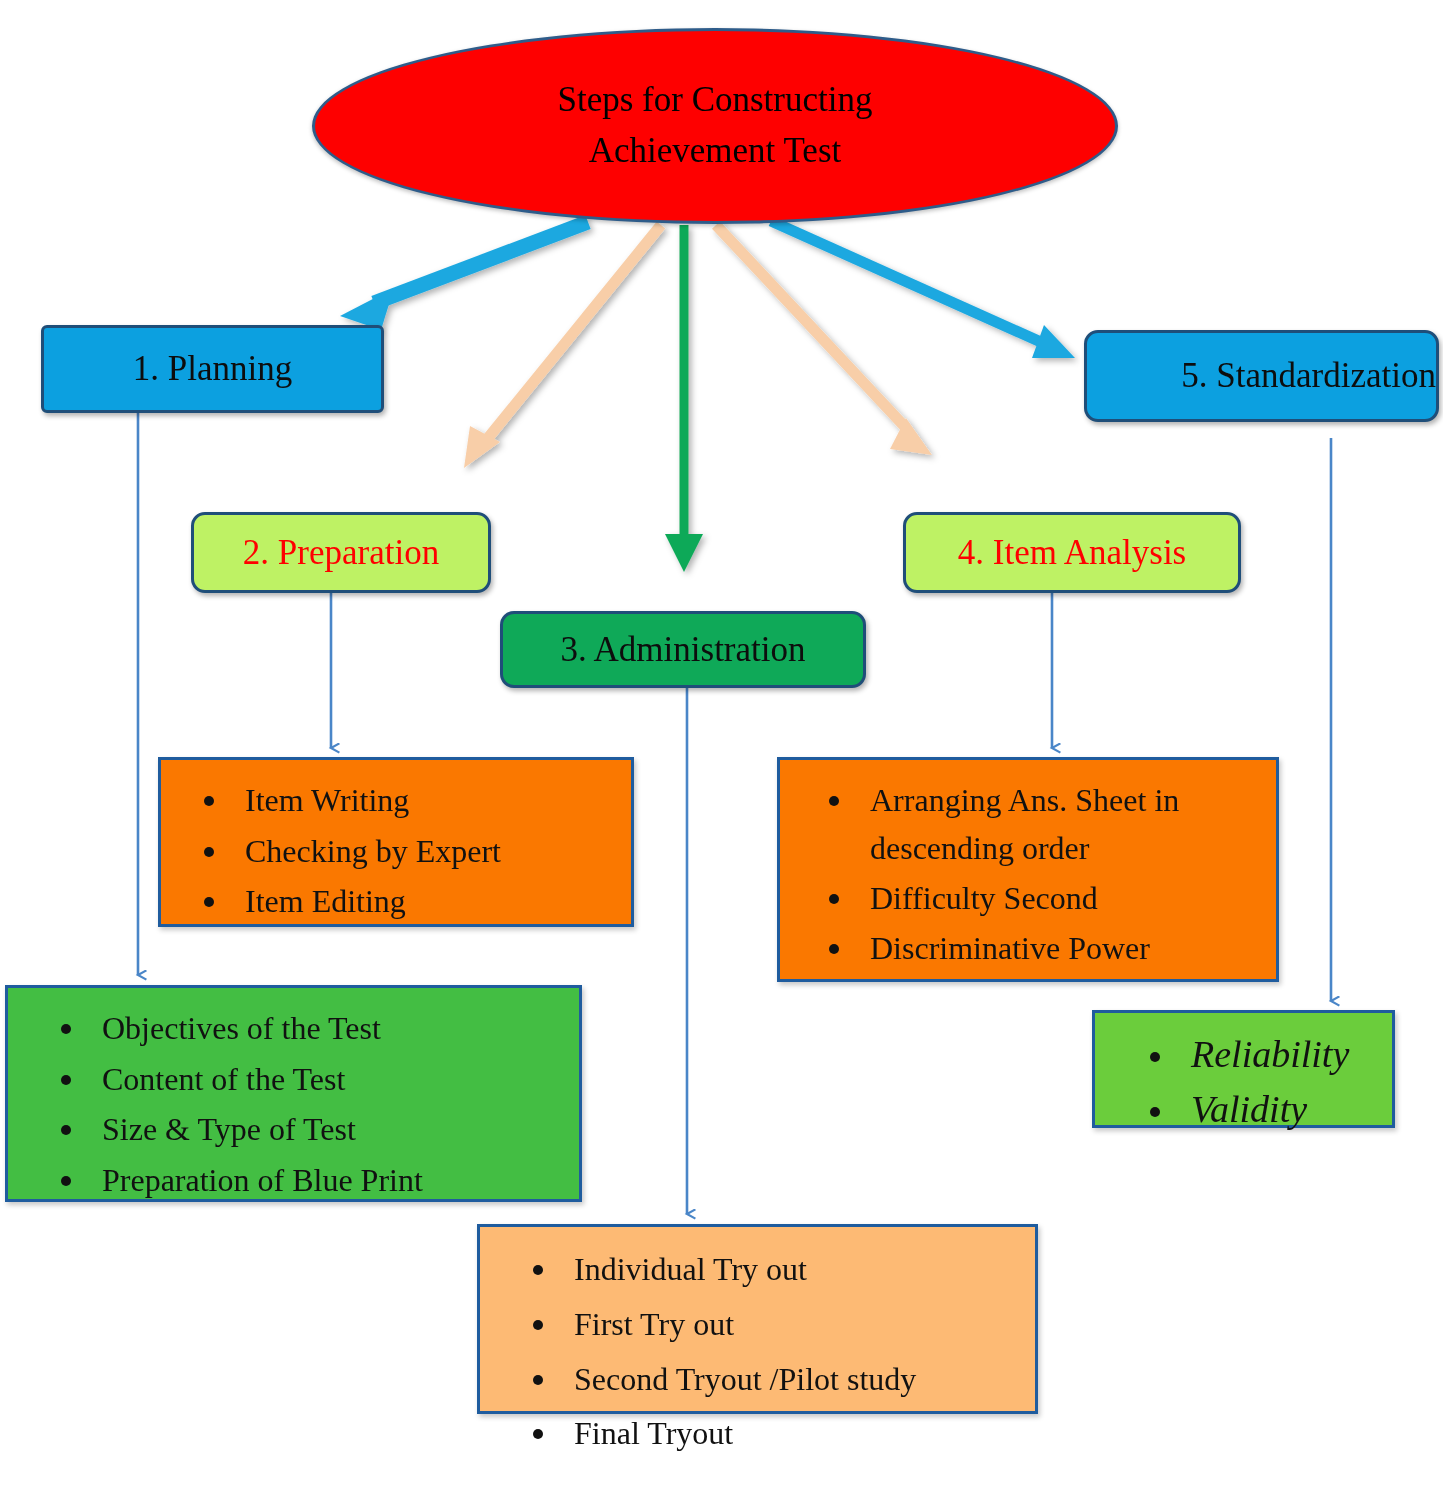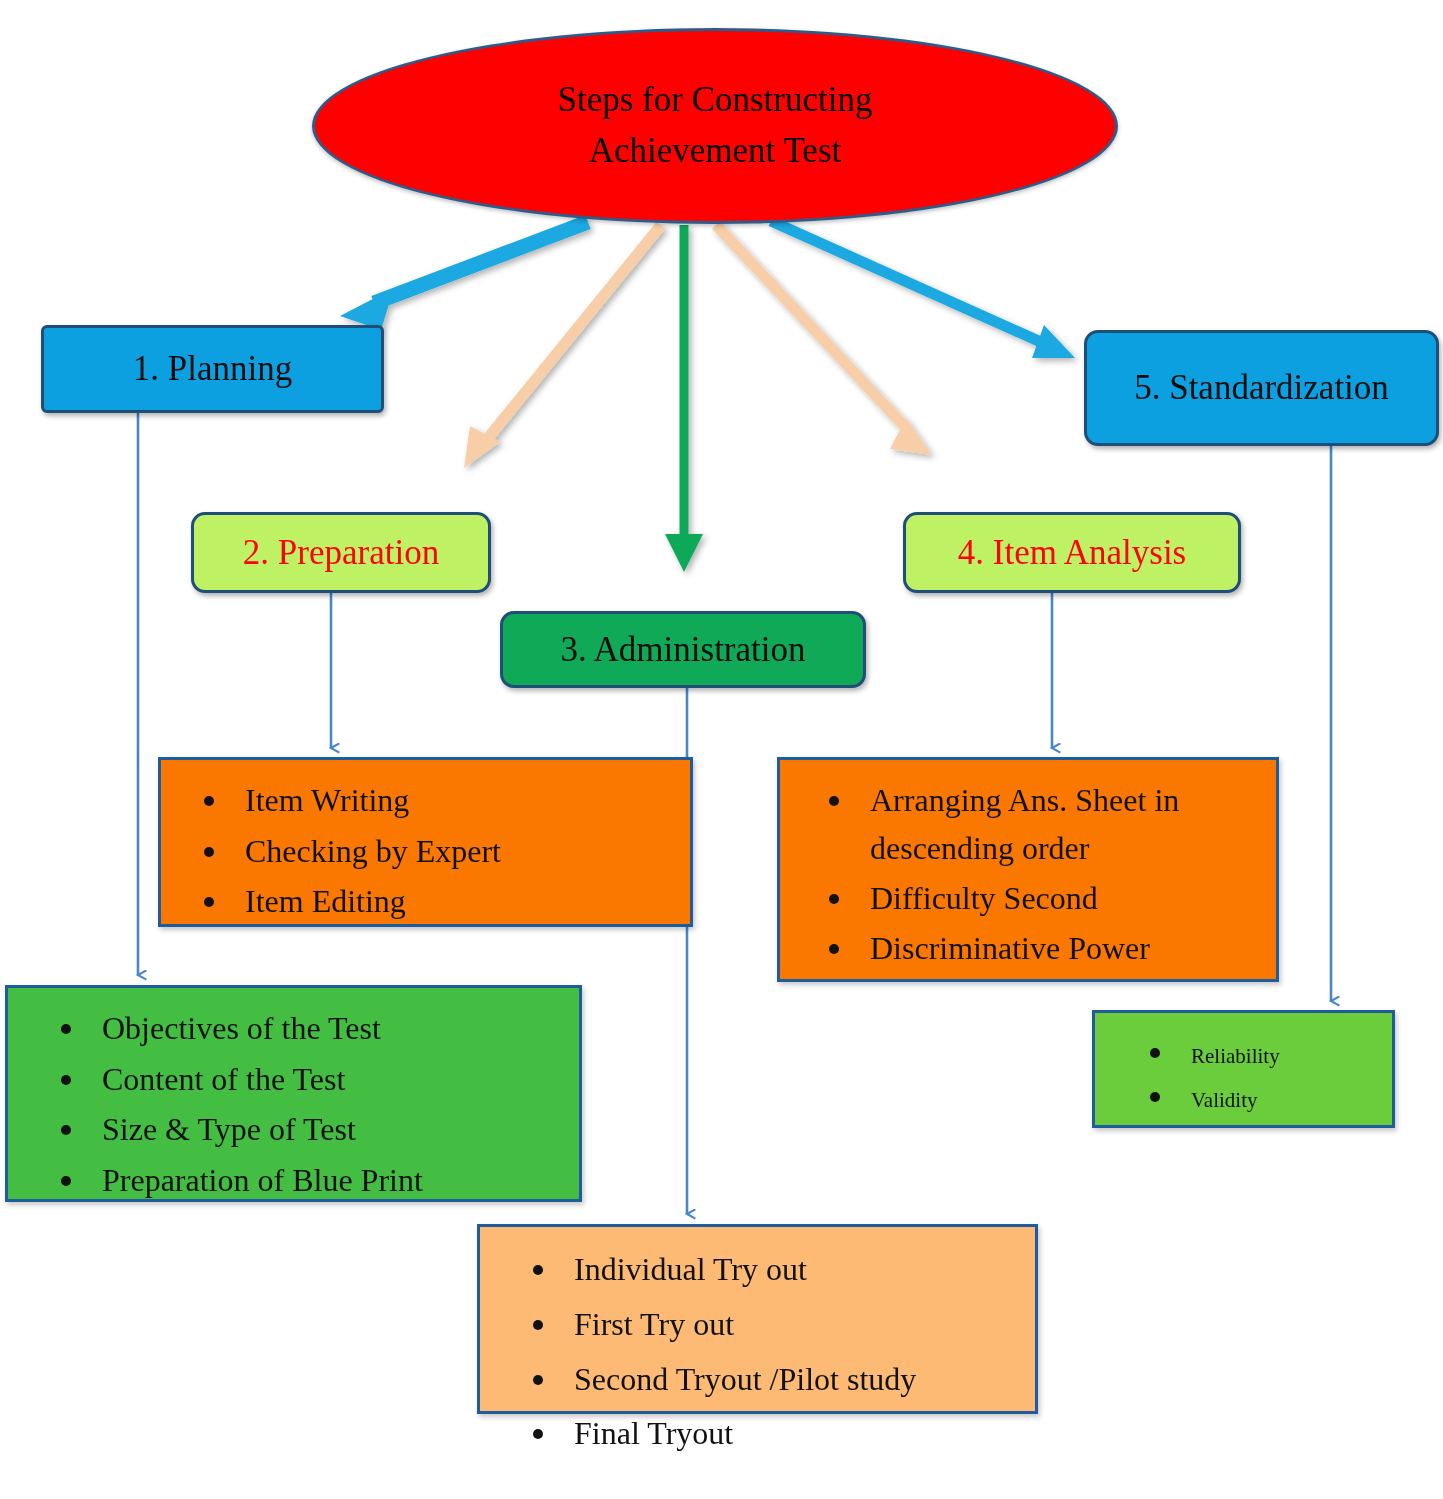--- a/index.html
+++ b/index.html
@@ -24,44 +24,44 @@
     font-size:35px;
   }
   .step.blue{background:#0CA0E0;color:#0d0d0d;}
   .step.peach{background:#bef264;color:#FF0000;}
   .step.green{background:#0FA958;color:#0d0d0d;}
 
   #node-planning{left:41px;top:325px;width:343px;height:88px;border-radius:6px;}
   #node-preparation{left:191px;top:512px;width:300px;height:81px;}
   #node-administration{left:500px;top:611px;width:366px;height:77px;}
   #node-itemanalysis{left:903px;top:512px;width:338px;height:81px;}
-  #node-standardization{left:1084px;top:330px;width:355px;height:116px;}
+  #node-standardization{left:1084px;top:330px;width:355px;height:92px;justify-content:flex-end;}
 
   .listbox{
     border:3px solid #1F5C9E;
     box-shadow:2px 3px 5px rgba(0,0,0,.22);
     display:block;
     padding:14px 10px 14px 10px;
   }
   .listbox ul{margin:0;padding:0 18px 0 60px;list-style:disc;}
   .listbox li{
     color:#111;font-size:32px;line-height:1.52;
     margin:0;padding:0 0 0 14px;
   }
   .listbox li::marker{font-size:34px;}
 
-  #list-preparation{left:158px;top:757px;width:535px;height:170px;background:#FA7800;}
+  #list-preparation{left:158px;top:757px;width:476px;height:170px;background:#FA7800;}
   #list-itemanalysis{left:777px;top:757px;width:502px;height:225px;background:#FA7800;}
   #list-itemanalysis ul{padding-left:66px;}
   #list-itemanalysis li{line-height:1.5;}
   #list-planning{left:5px;top:985px;width:577px;height:217px;background:#43BE43;}
   #list-planning ul{padding-left:70px;}
   #list-standardization{left:1092px;top:1010px;width:303px;height:118px;background:#6BCD3C;}
   #list-standardization ul{padding-left:72px;}
-  #list-standardization li{font-size:21px;line-height:1.45;}
+  #list-standardization li{font-size:38px;line-height:1.45;font-style:italic;}
   #list-administration{left:477px;top:1224px;width:561px;height:190px;background:#fdba74;}
   #list-administration ul{padding-left:70px;}
   #list-administration li{line-height:1.62;}
 </style>
 </head>
 <body>
 
 <div id="stage">
 
   <svg id="wires" viewBox="0 0 1443 1499">

